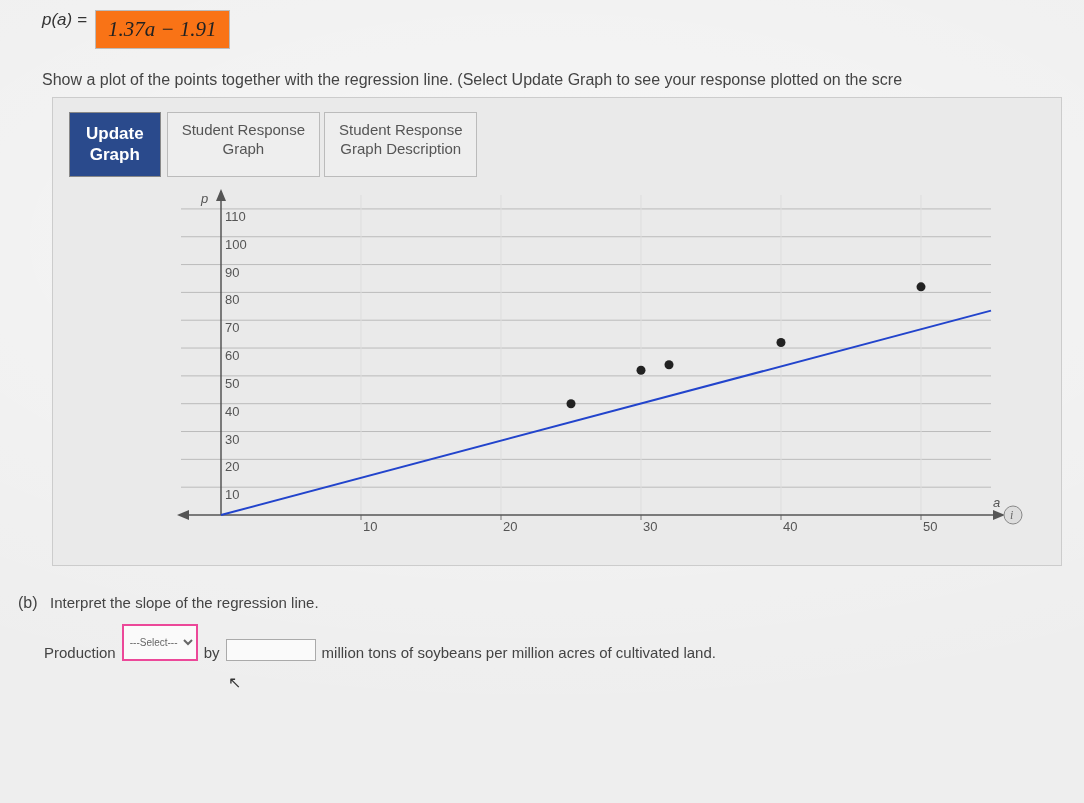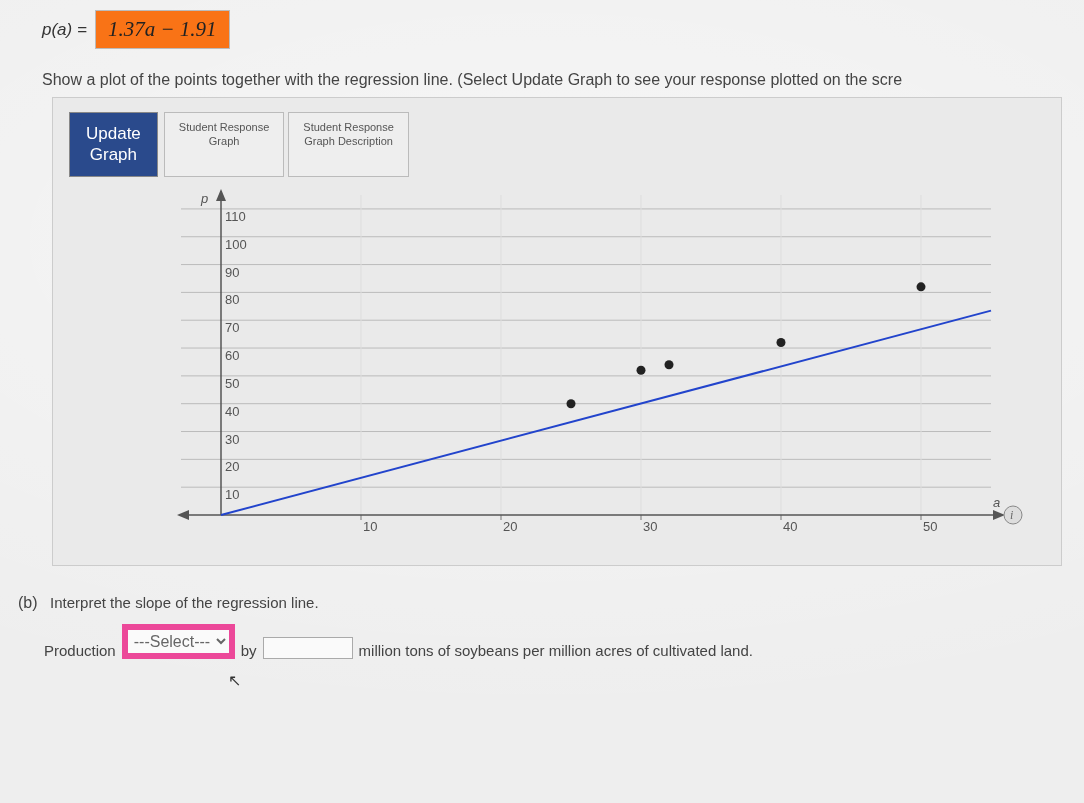--- a/index.html
+++ b/index.html
@@ -9,21 +9,21 @@
       background-image: radial-gradient(ellipse 100% 60% at 50% 30%, rgba(255,255,255,0.5), transparent);
       width: 1084px;
       height: 803px;
       color: #333;
       padding: 10px 0 0 18px;
       overflow: hidden;
     }
     .part-label { font-weight: normal; color: #444; font-size: 16px; }
     .part-a, .part-b { margin-bottom: 20px; }
     .prompt-text { color: #444; font-size: 16px; margin-bottom: 18px; }
-    .equation-row { display: flex; align-items: center; margin: 0 0 22px 24px; }
+    .equation-row { display: flex; align-items: flex-start; margin: 0 0 22px 24px; }
     .eq-lhs { font-style: italic; font-size: 17px; color: #333; margin-right: 8px; }
     .answer-box {
       border: 1px solid #bbb;
       background: #f97316;
       padding: 6px 12px;
       font-family: 'Times New Roman', serif;
       font-size: 21px;
       color: #222;
       font-style: italic;
     }
@@ -32,47 +32,47 @@
       margin: 6px 0 0 34px;
       width: 1010px;
       border: 1px solid #ccc;
       background: #eaeaea;
       padding: 14px 16px 20px 16px;
     }
     .tabs-row { display: flex; align-items: stretch; }
     .update-btn {
       background: #2a4a8c;
       color: #fff;
-      font-weight: normal;
+      font-weight: bold;
       font-size: 17px;
       padding: 10px 16px;
       line-height: 1.25;
       text-align: center;
       border: 1px solid #888;
     }
     .tab {
       background: #eee;
       border: 1px solid #bbb;
       padding: 8px 14px;
-      font-size: 11px;
+      font-size: 15px;
       color: #555;
       text-align: center;
       line-height: 1.25;
     }
     .tab + .tab { margin-left: 4px; }
     .update-btn + .tab { margin-left: 6px; }
     .chart-wrap { margin: 8px 0 0 92px; }
     svg { display: block; }
     .part-b { margin: 28px 0 0 0; }
     .pb-prompt { color: #444; font-size: 15px; margin: 0 0 12px 0; }
     .pb-row { display: flex; align-items: flex-end; gap: 6px; margin-left: 26px; font-size: 15px; color: #444; flex-wrap: wrap; }
     select.sel {
-      font-size: 16px;
-      padding: 2px 2px;
-      border: 6px solid #ec4899;
+      font-size: 10px;
+      padding: 10px 2px;
+      border: 2px solid #ec4899;
       background: #fafafa;
       color: #666;
     }
     input.numbox {
       width: 90px;
       height: 22px;
       border: 1px solid #aaa;
       background: #fafafa;
     }
     .cursor {

